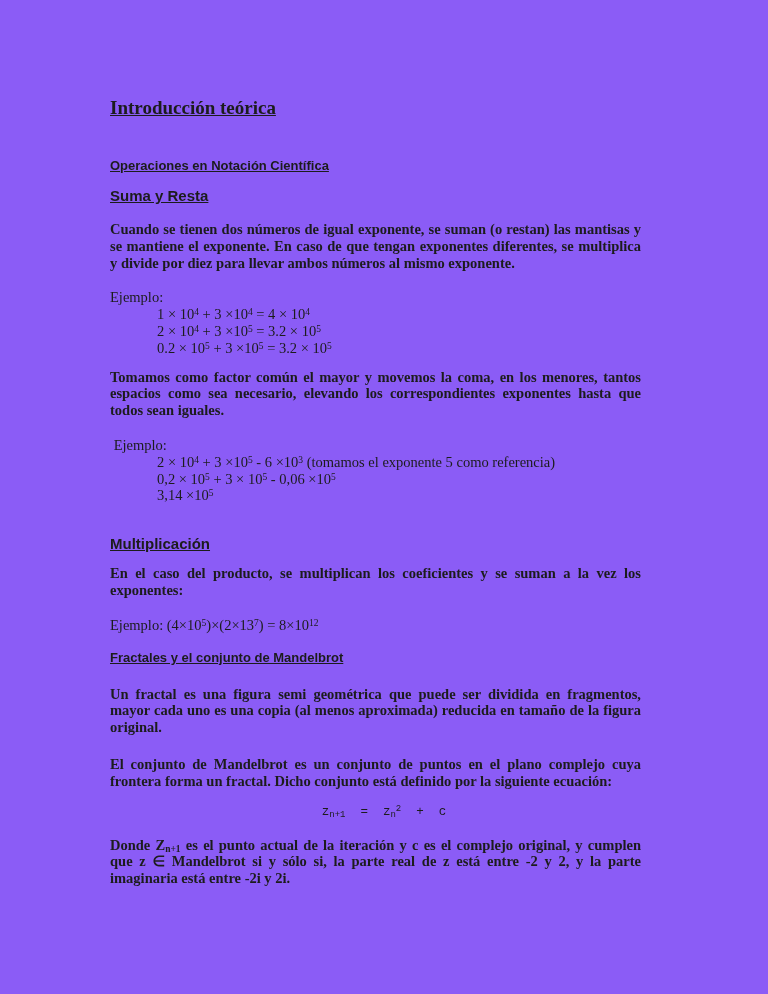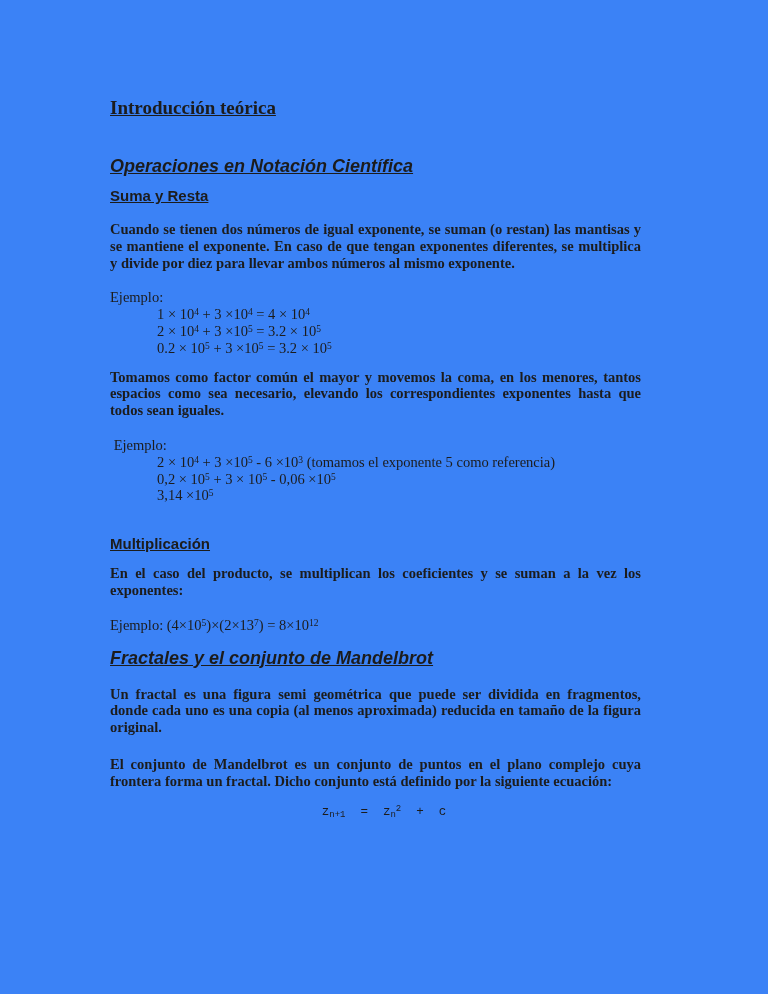--- a/index.html
+++ b/index.html
@@ -4,42 +4,41 @@
 <style>
   html, body {
     margin: 0;
     padding: 0;
     background: #ffffff;
   }
   .page {
     position: relative;
     width: 768px;
     height: 994px;
-    background: #3b82f6;
+    background: #8b5cf6;
     overflow: hidden;
     color: #1c1c1c;
     font-family: "Liberation Serif", serif;
   }
   .content {
     padding: 97px 110px 0 110px;
   }
   .doc-title {
     margin: 0;
     font-family: "Liberation Serif", serif;
     font-weight: bold;
     font-size: 19px;
     line-height: 22px;
     text-decoration: underline;
   }
   .section-heading {
     margin: 37px 0 0 0;
     font-family: "Liberation Sans", sans-serif;
     font-weight: bold;
-    font-style: italic;
-    font-size: 18px;
+    font-size: 13px;
     line-height: 20px;
     text-decoration: underline;
   }
   .sub-heading {
     margin: 11px 0 0 0;
     font-family: "Liberation Sans", sans-serif;
     font-weight: bold;
     font-size: 15px;
     line-height: 18px;
     text-decoration: underline;
@@ -128,21 +127,22 @@
     </div>
 
     <h3 class="sub-heading spaced">Multiplicación</h3>
 
     <p class="body-para mt12">En el caso del producto, se multiplican los coeficientes y se suman a la vez los exponentes:</p>
 
     <p class="inline-formula"><span>Ejemplo: (4×10</span><sup>5</sup><span>)×(2×13</span><sup>7</sup><span>) = 8×10</span><sup>12</sup></p>
 
     <h2 class="section-heading mt14">Fractales y el conjunto de Mandelbrot</h2>
 
-    <p class="body-para mt18">Un fractal es una figura semi geométrica que puede ser dividida en fragmentos, donde cada uno es una copia (al menos aproximada) reducida en tamaño de la figura original.</p>
+    <p class="body-para mt18">Un fractal es una figura semi geométrica que puede ser dividida en fragmentos, mayor cada uno es una copia (al menos aproximada) reducida en tamaño de la figura original.</p>
 
     <p class="body-para mt20">El conjunto de Mandelbrot es un conjunto de puntos en el plano complejo cuya frontera forma un fractal. Dicho conjunto está definido por la siguiente ecuación:</p>
 
     <div class="equation"><span>z</span><sub>n+1</sub><span>  =  z</span><sub>n</sub><sup>2</sup><span>  +  c</span></div>
 
+    <p class="body-para mt17"><span>Donde Z</span><sub>n+1</sub><span> es el punto actual de la iteración y c es el complejo original, y cumplen que z ∈ Mandelbrot si y sólo si,  la parte real de z está entre -2 y 2, y la parte imaginaria está entre -2i y 2i.</span></p>
 
   </div>
 </div>
 
 </body></html>

